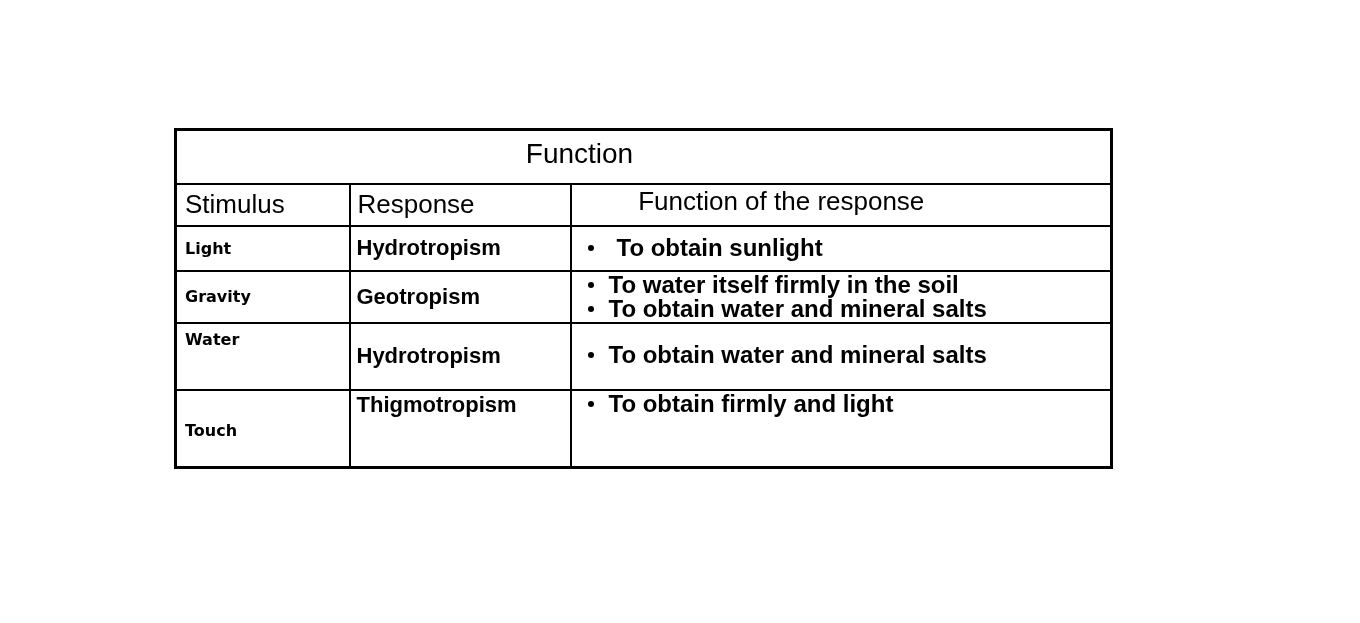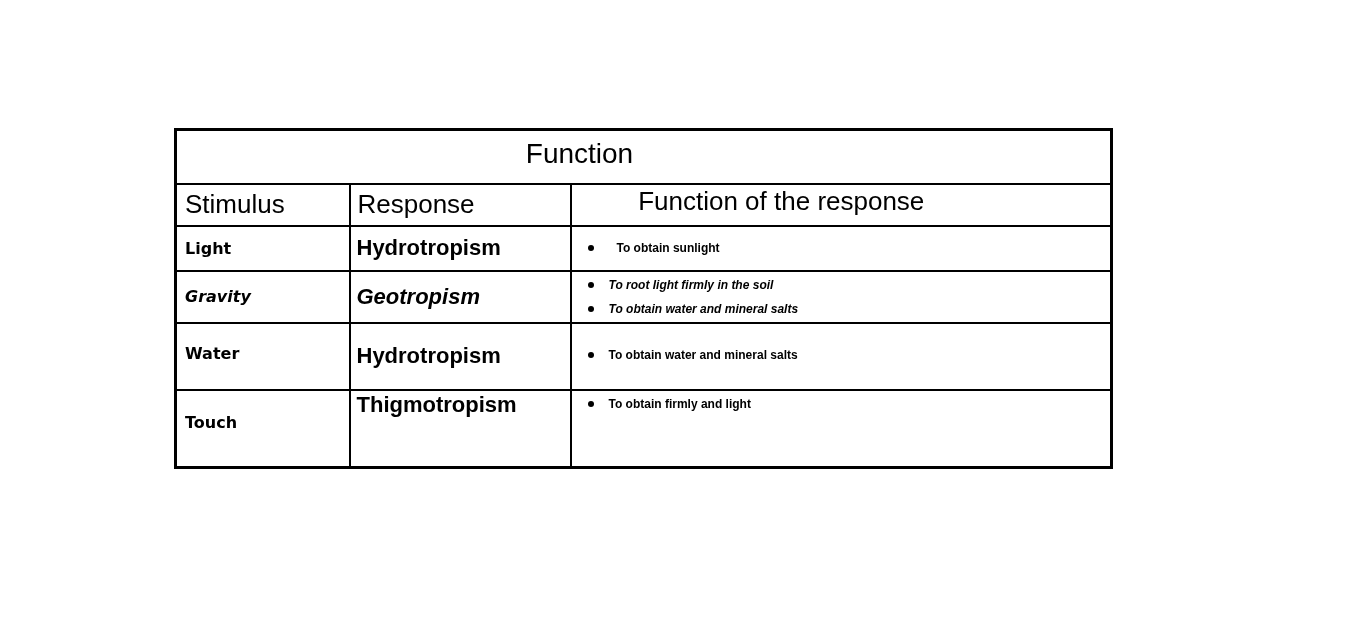--- a/index.html
+++ b/index.html
@@ -72,39 +72,39 @@
     font-size: 22px;
     padding-left: 6px;
   }
   td.function-cell {
     padding-left: 16px;
   }
   .fn-item {
     display: flex;
     align-items: flex-start;
     font-weight: bold;
-    font-size: 12px;
+    font-size: 24px;
     line-height: 24px;
   }
   .bullet-dot {
     flex: none;
     width: 6px;
     height: 6px;
     border-radius: 50%;
     background: #000000;
     margin: 9px 15px 0 0;
   }
   tr.r-light .bullet-dot { margin-right: 23px; }
 
   tr.r-light td   { height: 45px; vertical-align: middle; }
-  tr.r-gravity td { height: 48px; vertical-align: middle; font-style: italic; }
+  tr.r-gravity td { height: 48px; vertical-align: middle; }
   tr.r-water td   { height: 67px; vertical-align: top; padding-top: 19px; }
   tr.r-touch td   { height: 78px; vertical-align: top; }
-  tr.r-water td.stimulus-cell { padding-top: 20px; }
-  tr.r-touch td.stimulus-cell { padding-top: 22px; }
+  tr.r-water td.stimulus-cell { padding-top: 6px; }
+  tr.r-touch td.stimulus-cell { padding-top: 30px; }
 </style>
 </head>
 <body>
 
 <table class="tropisms">
   <colgroup>
     <col class="c-stimulus">
     <col class="c-response">
     <col class="c-function">
   </colgroup>
@@ -130,21 +130,21 @@
       </div>
     </td>
   </tr>
 
   <tr class="r-gravity">
     <td class="stimulus-cell">Gravity</td>
     <td class="response-cell">Geotropism</td>
     <td class="function-cell">
       <div class="fn-item">
         <span class="bullet-dot"></span>
-        <span>To root light firmly in the soil</span>
+        <span>To water itself firmly in the soil</span>
       </div>
       <div class="fn-item">
         <span class="bullet-dot"></span>
         <span>To obtain water and mineral salts</span>
       </div>
     </td>
   </tr>
 
   <tr class="r-water">
     <td class="stimulus-cell">Water</td>

